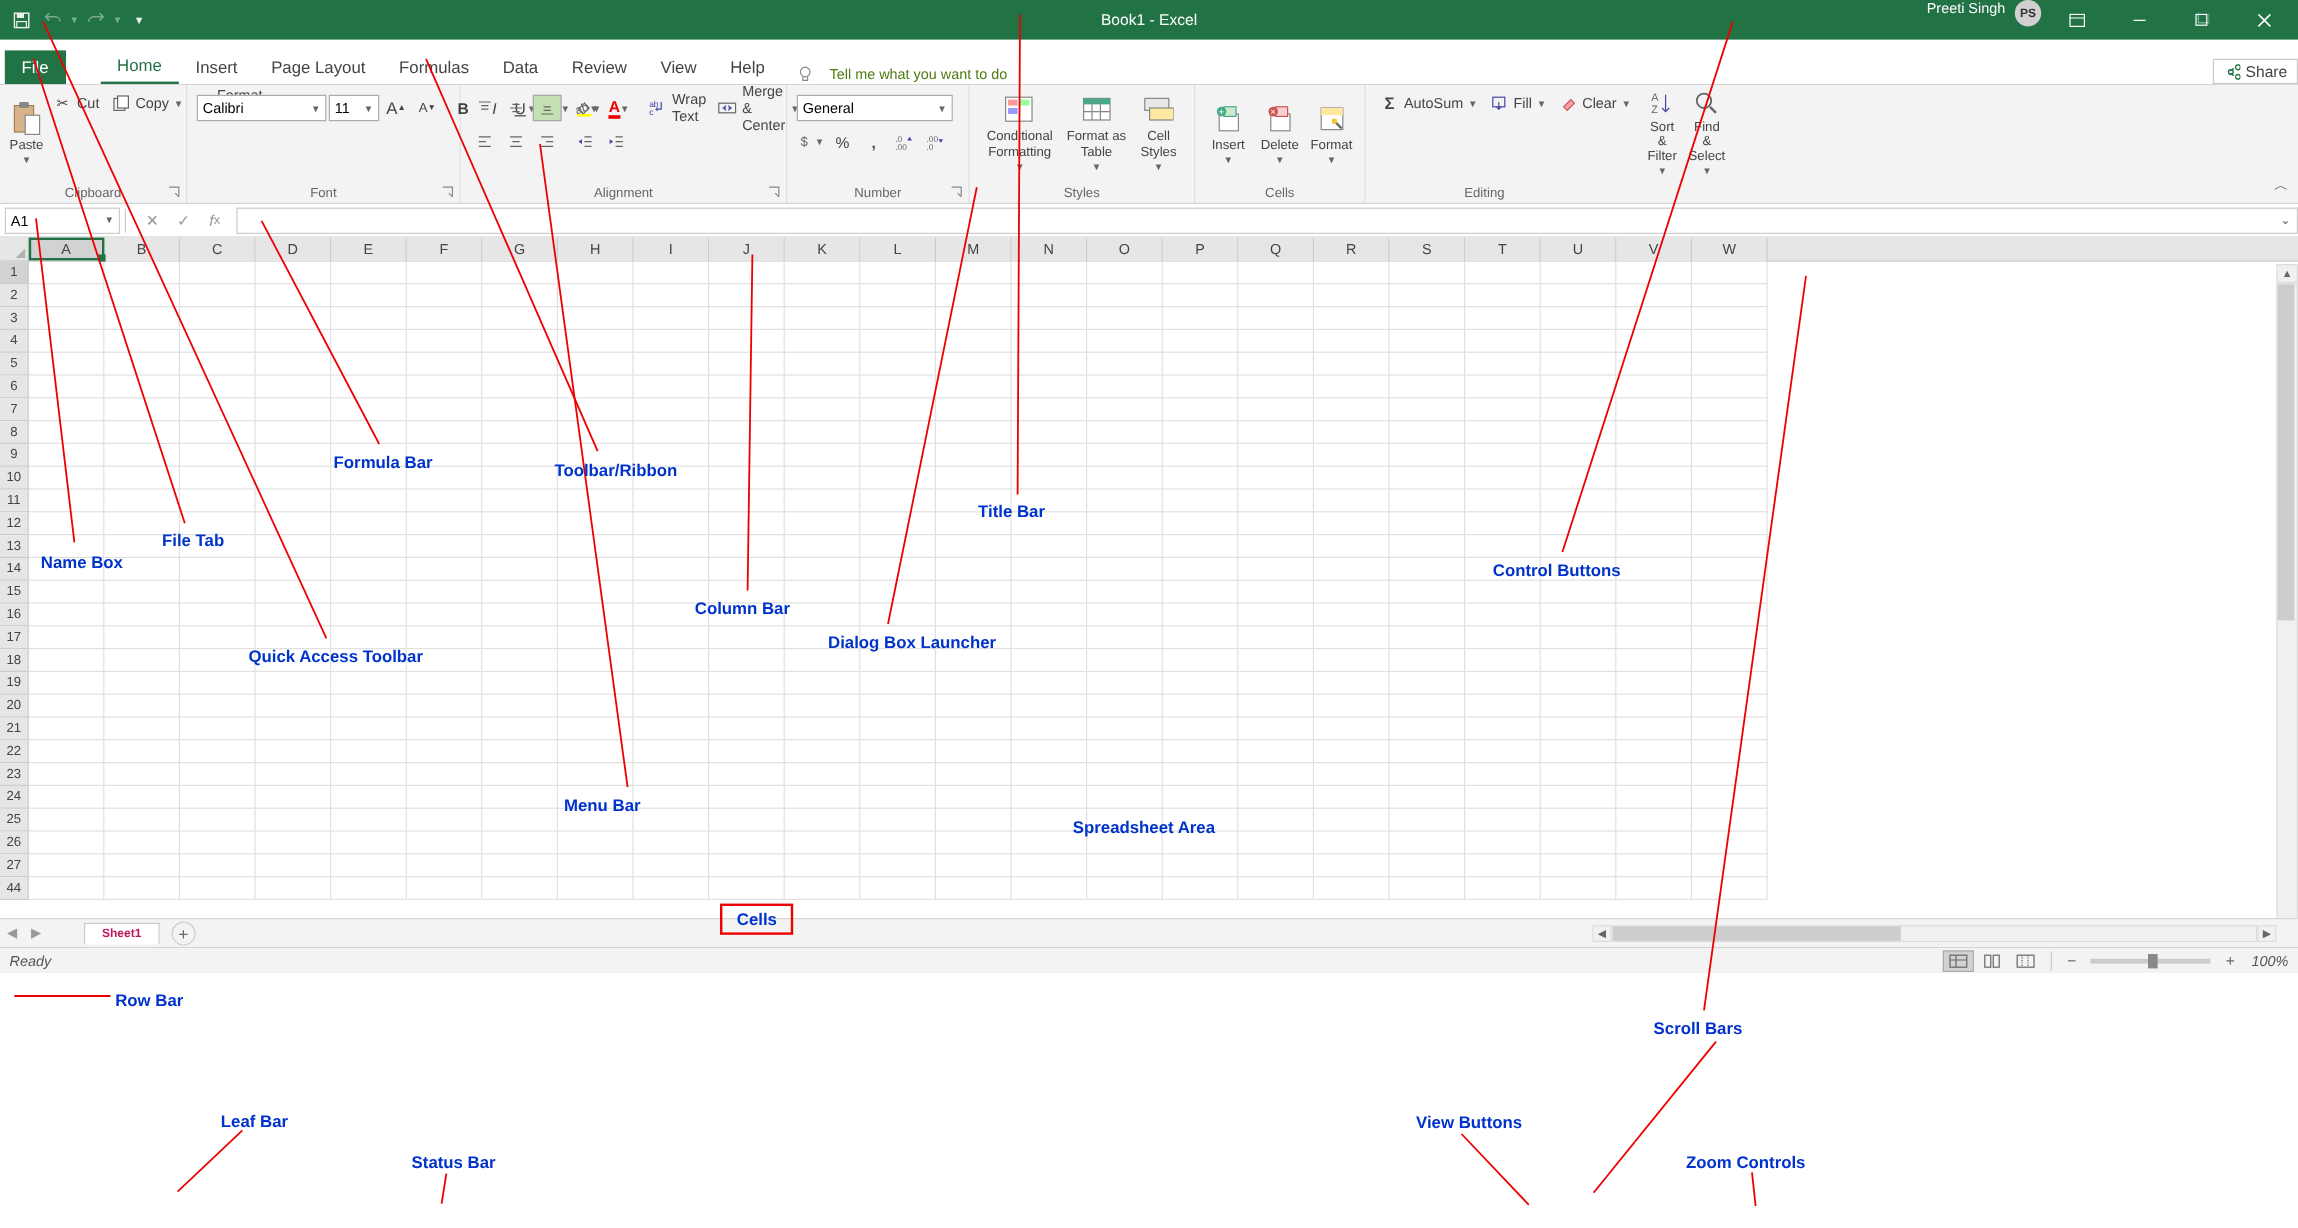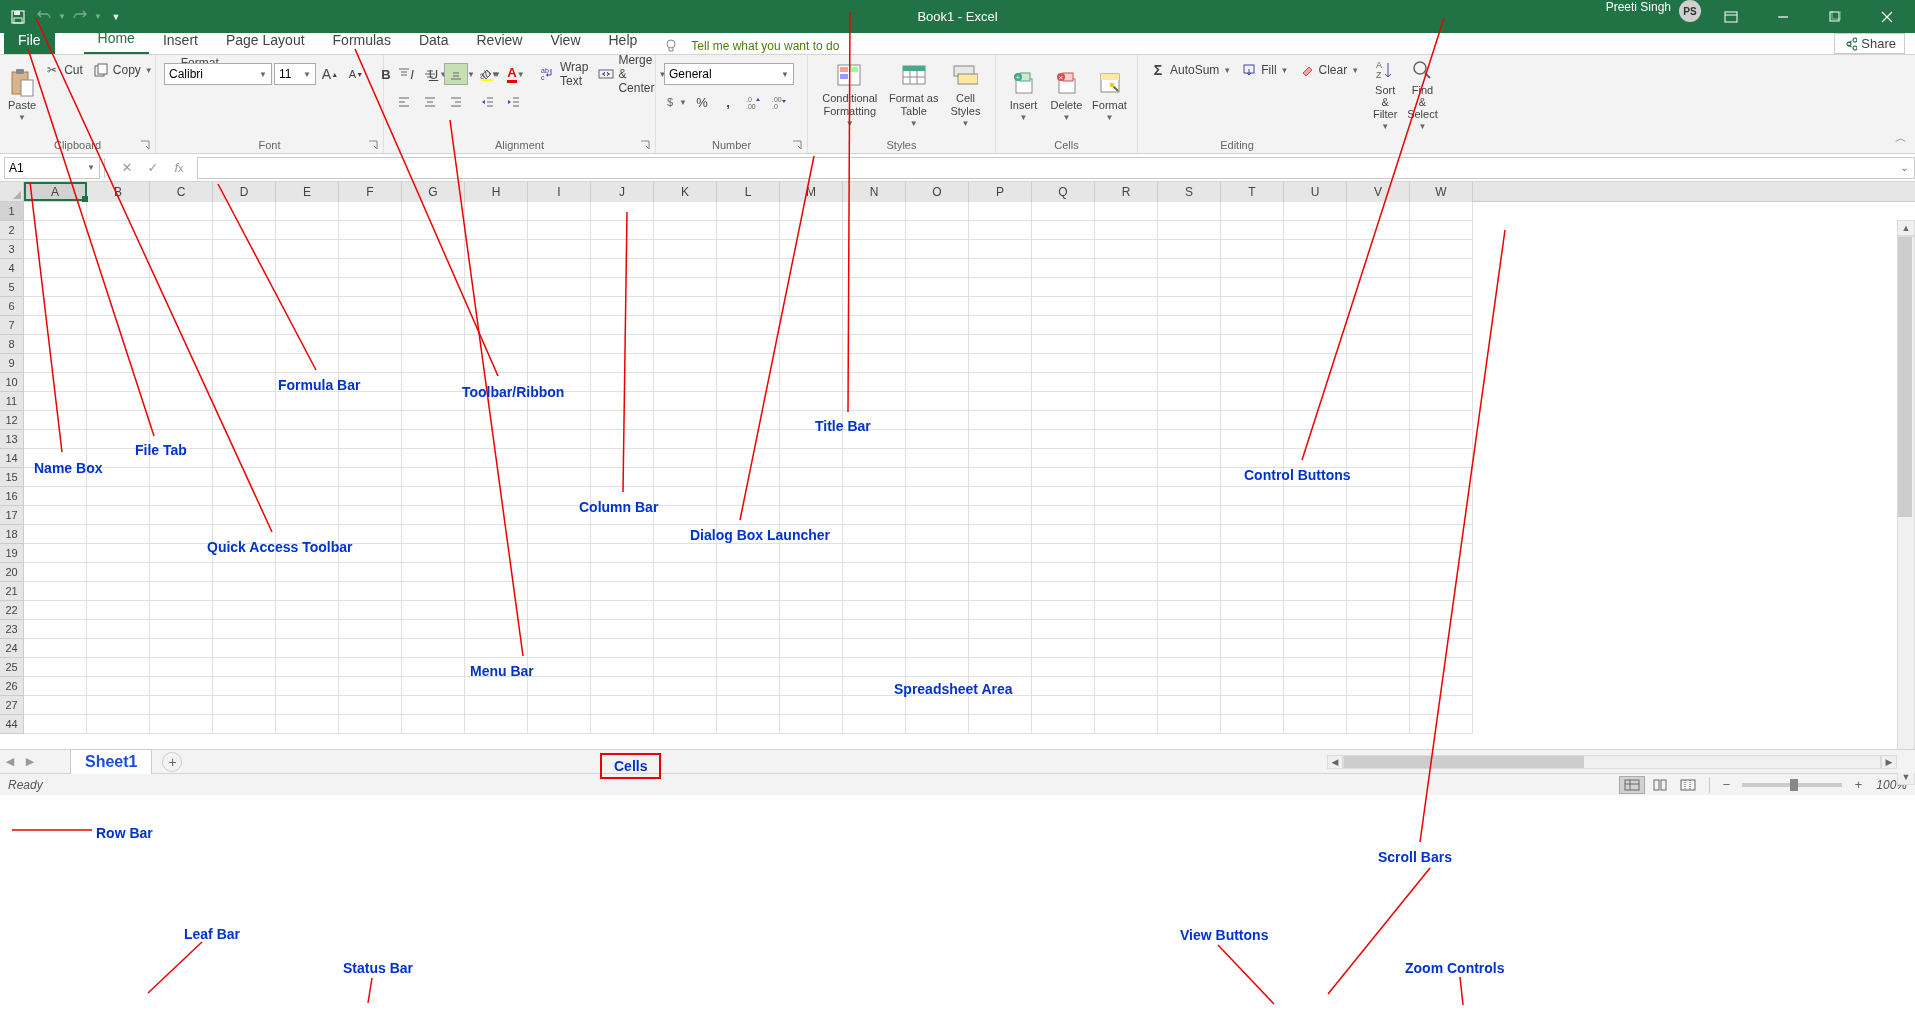--- a/index.html
+++ b/index.html
@@ -9,26 +9,26 @@
 .titlebar { height: 33px; background: #217346; display: flex; align-items: center; color: #fff; font-size: 12px; position: relative; }
 .qat { display: flex; align-items: center; gap: 2px; padding-left: 6px; }
 .qat-btn { width: 24px; height: 24px; display: flex; align-items: center; justify-content: center; cursor: pointer; opacity: 0.9; }
 .qat-btn.disabled { opacity: 0.4; }
 .title-center { position: absolute; left: 50%; transform: translateX(-50%); font-size: 13px; }
 .title-right { margin-left: auto; display: flex; align-items: flex-start; gap: 8px; padding-right: 6px; }
 .user-badge { background: #d0d0d0; color: #333; width: 22px; height: 22px; border-radius: 50%; display: flex; align-items: center; justify-content: center; font-size: 10px; font-weight: 600; }
 .win-btn { width: 44px; height: 33px; display: flex; align-items: center; justify-content: center; cursor: pointer; }
 
 
-.ribbon-tabs { height: 22px; background: #fff; display: flex; align-items: flex-end; border-bottom: 1px solid #d4d4d4; padding-left: 4px; text-align: right; }
+.ribbon-tabs { height: 38px; background: #fff; display: flex; align-items: flex-end; border-bottom: 1px solid #d4d4d4; padding-left: 4px; text-align: right; }
 .rtab { padding: 6px 14px; font-size: 14px; color: #444; cursor: pointer; }
 .rtab.file { background: #217346; color: #fff; }
 .rtab.active { border-bottom: 2px solid #217346; color: #217346; font-weight: 400; margin-left: 29px; }
 .tellme { display: flex; align-items: center; gap: 12px; color: #4d7c0f; margin-left: 12px; font-size: 12px; }
-.share-btn { margin-left: auto; margin-right: 10px; color: #444; font-size: 13px; display: flex; align-items: center; gap: 4px; border: 1px solid #ccc; padding: 2px 8px; cursor: pointer; }
+.share-btn { margin-left: auto; margin-right: 0; color: #444; font-size: 13px; display: flex; align-items: center; gap: 4px; border: 1px solid #ccc; padding: 2px 8px; cursor: pointer; }
 
 
 .ribbon { height: 99px; background: #f3f3f3; border-bottom: 1px solid #d4d4d4; display: flex; position: relative; }
 .rgroup { border-right: 1px solid #e0e0e0; display: flex; flex-direction: column; position: relative; padding: 4px 8px 0 8px; }
 .rgroup-body { flex: 1; display: flex; align-items: flex-start; gap: 4px; }
 .rgroup-label { text-align: center; font-size: 11px; color: #666; padding: 2px 0; position: relative; }
 .dialog-launcher { position: absolute; right: 2px; bottom: 2px; width: 14px; height: 14px; cursor: pointer; }
 .big-btn { display: flex; flex-direction: column; align-items: center; justify-content: center; width: 44px; height: 72px; cursor: pointer; font-size: 11px; color: #444; text-align: center; gap: 2px; }
 .big-btn .ic { width: 28px; height: 28px; display: flex; align-items: center; justify-content: center; }
 .vstack { display: flex; flex-direction: row; gap: 2px; justify-content: center; }
@@ -65,21 +65,21 @@
 .active-cell { position: absolute; left: 24px; top: 0; width: 63px; height: 19px; border: 2px solid #217346; pointer-events: none; }
 .active-cell::after { content: ''; position: absolute; right: -3px; bottom: -3px; width: 6px; height: 6px; background: #217346; }
 
 
 .annot { position: absolute; font-weight: 700; font-size: 14px; color: #0033cc; pointer-events: none; z-index: 10; white-space: nowrap; }
 .cells-box { border: 2px solid #e00; padding: 3px 12px; display: inline-block; }
 
 
 .sheettabs { height: 24px; background: #f3f3f3; border-top: 1px solid #d4d4d4; display: flex; align-items: center; position: relative; }
 .navarrow { width: 20px; height: 20px; display: flex; align-items: center; justify-content: center; color: #999; cursor: pointer; font-size: 11px; }
-.stab { padding: 3px 14px; background: #fff; border: 1px solid #ccc; border-bottom: none; font-size: 16px; color: #1d4ed8; font-weight: 600; cursor: pointer; margin-left: 30px; }
+.stab { padding: 3px 14px; background: #fff; border: 1px solid #ccc; border-bottom: none; font-size: 10px; color: #be185d; font-weight: 600; cursor: pointer; margin-left: 30px; }
 .addsheet { width: 20px; height: 20px; border: 1px solid #ccc; border-radius: 50%; display: flex; align-items: center; justify-content: center; margin-left: 10px; cursor: pointer; color: #666; font-size: 14px; }
 .hscroll { position: absolute; right: 18px; bottom: 2px; height: 18px; width: 570px; display: flex; align-items: center; }
 .hscroll-track { flex: 1; height: 14px; background: #f0f0f0; border: 1px solid #dcdcdc; position: relative; }
 .hscroll-thumb { position: absolute; left: 0; top: 0; height: 12px; width: 240px; background: #cdcdcd; }
 .hscroll-btn { width: 16px; height: 14px; background: #f0f0f0; border: 1px solid #dcdcdc; display: flex; align-items: center; justify-content: center; font-size: 9px; color: #666; cursor: pointer; }
 
 
 .vscroll { position: absolute; right: 0; top: 220px; width: 18px; height: 565px; display: flex; flex-direction: column; }
 .vscroll-btn { height: 16px; background: #f0f0f0; border: 1px solid #dcdcdc; display: flex; align-items: center; justify-content: center; font-size: 9px; color: #666; cursor: pointer; }
 .vscroll-track { flex: 1; background: #f0f0f0; border: 1px solid #dcdcdc; position: relative; }

